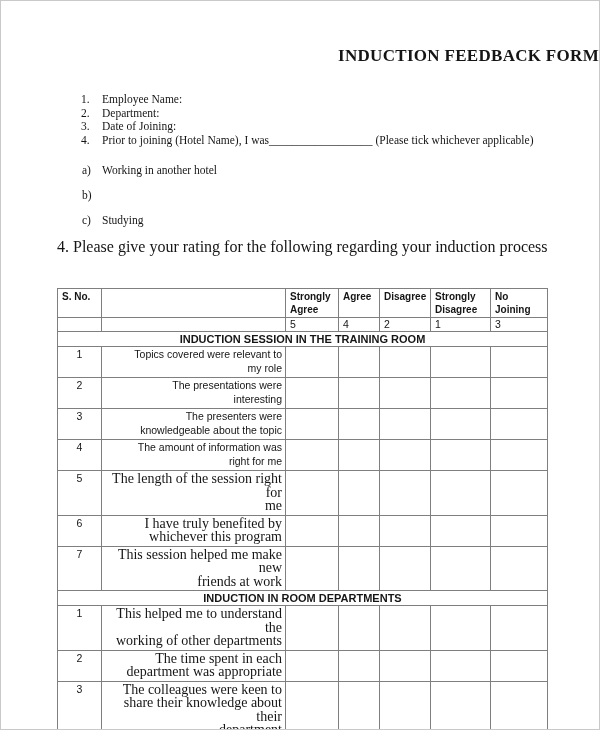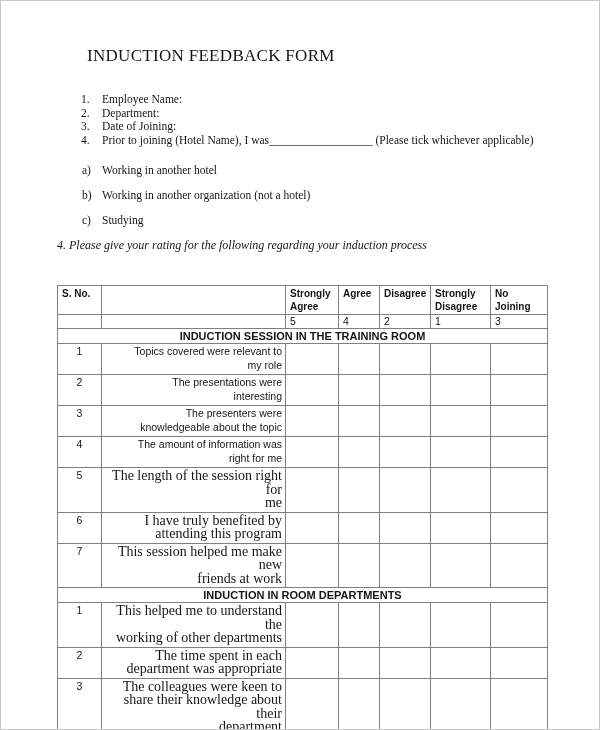--- a/index.html
+++ b/index.html
@@ -8,43 +8,42 @@
   .page {
     position: relative;
     width: 600px; height: 730px;
     background: #ffffff;
     border: 1px solid #c9c9c9;
     overflow: hidden;
   }
   .title {
     margin-top: 45px;
     padding-left: 86px;
-    text-align: left;
+    text-align: right;
     font-size: 17px;
-    font-weight: normal;
+    font-weight: bold;
     letter-spacing: 0.3px;
   }
   .numbered {
     margin: 27px 0 0 80px;
     font-size: 11.5px;
     line-height: 13.6px;
   }
   .numbered .item { display: flex; }
   .numbered .num { width: 21px; flex: 0 0 21px; }
   .lettered {
     margin: 17px 0 0 81px;
     font-size: 11.5px;
     line-height: 13.6px;
   }
   .lettered .item { display: flex; margin-bottom: 11px; }
   .lettered .num { width: 20px; flex: 0 0 20px; }
   .prompt {
     margin: 8px 0 0 56px;
-    font-size: 12px;
-    font-style: italic;
+    font-size: 16px;
   }
   table.rating {
     margin: 32px 0 0 56px;
     width: 490px;
     border-collapse: collapse;
     table-layout: fixed;
   }
   table.rating th, table.rating td {
     border: 1px solid #7f7f7f;
     vertical-align: top;
@@ -120,21 +119,20 @@
     </div>
   </div>
 
   <div class="lettered">
     <div class="item">
       <span class="num">a)</span>
       <span>Working in another hotel</span>
     </div>
     <div class="item">
       <span class="num">b)</span>
-      <span>Working in another organization (not a hotel)</span>
     </div>
     <div class="item">
       <span class="num">c)</span>
       <span>Studying</span>
     </div>
   </div>
 
   <div class="prompt">4. Please give your rating for the following regarding your induction process</div>
 
   <table class="rating">
@@ -220,21 +218,21 @@
 me</td>
         <td class="rate"></td>
           <td class="rate"></td>
           <td class="rate"></td>
           <td class="rate"></td>
           <td class="rate"></td>
       </tr>
       <tr>
         <td class="no">6</td>
         <td class="desc serif pre">I have truly benefited by
-attending this program</td>
+whichever this program</td>
         <td class="rate"></td>
           <td class="rate"></td>
           <td class="rate"></td>
           <td class="rate"></td>
           <td class="rate"></td>
       </tr>
       <tr>
         <td class="no">7</td>
         <td class="desc serif pre">This session helped me make new
 friends at work</td>

